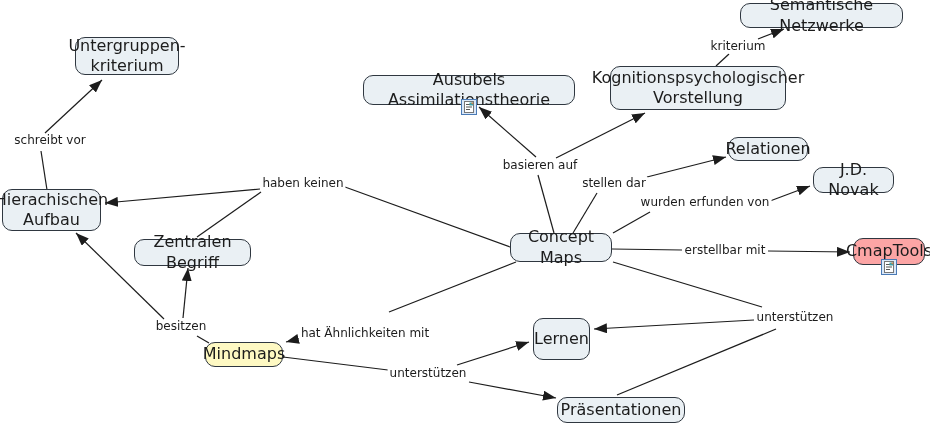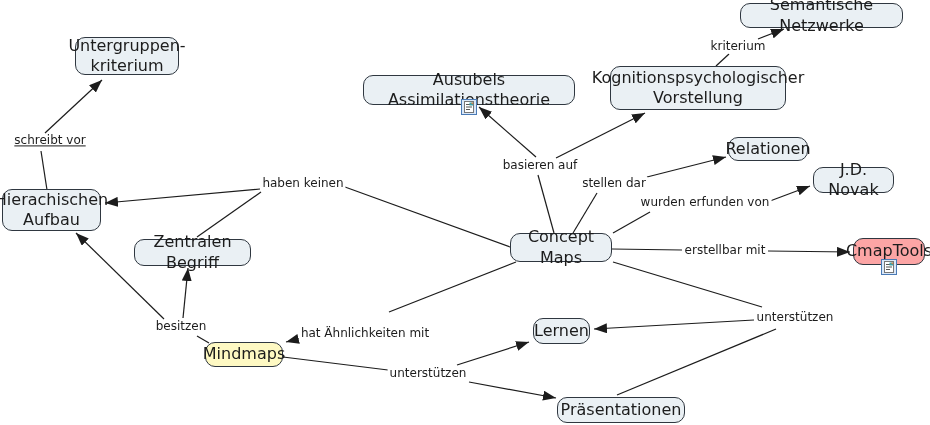--- a/index.html
+++ b/index.html
@@ -86,23 +86,23 @@
     <div class="node" style="left: 813px; top: 167px; width: 81px; height: 26px; background: rgb(234, 240, 244); border-color: rgb(47, 55, 64); color: rgb(28, 28, 28);"><span>J.D. Novak</span></div>
     <div class="node" style="left: 853px; top: 238px; width: 72px; height: 27px; background: #fca5a5; border-color: rgb(47, 55, 64); color: rgb(28, 28, 28);"><span>CmapTools</span><span class="res-icon"><svg width="16" height="16" viewBox="0 0 16 16">
           <rect x="0.5" y="0.5" width="15" height="15" fill="#d9e7f8" stroke="#4a7ab5"></rect>
           <rect x="3.5" y="2.5" width="9" height="11" fill="#ffffff" stroke="#777777" stroke-width="1"></rect>
           <rect x="5" y="5" width="6" height="1" fill="#555555"></rect>
           <rect x="5" y="7.5" width="6" height="1" fill="#555555"></rect>
           <rect x="5" y="10" width="4" height="1" fill="#555555"></rect>
           <rect x="8.5" y="3.5" width="3.5" height="3" fill="#3fa0a8"></rect>
           <rect x="10.5" y="3.5" width="1.5" height="1.5" fill="#d2884a"></rect>
         </svg></span></div>
-    <div class="node" style="left: 533px; top: 318px; width: 57px; height: 26px; background: rgb(234, 240, 244); border-color: rgb(47, 55, 64); color: rgb(28, 28, 28);"><span>Lernen</span></div>
+    <div class="node" style="left: 533px; top: 318px; width: 57px; height: 42px; background: rgb(234, 240, 244); border-color: rgb(47, 55, 64); color: rgb(28, 28, 28);"><span>Lernen</span></div>
     <div class="node" style="left: 557px; top: 397px; width: 128px; height: 26px; background: rgb(234, 240, 244); border-color: rgb(47, 55, 64); color: rgb(28, 28, 28);"><span>Präsentationen</span></div>
-    <div class="link-label" style="left: 50px; top: 141px; color: rgb(28, 28, 28); text-decoration: underline;">schreibt vor</div>
+    <div class="link-label" style="left: 50px; top: 141px; color: rgb(28, 28, 28);">schreibt vor</div>
     <div class="link-label" style="left: 303px; top: 184px; color: rgb(28, 28, 28);">haben keinen</div>
     <div class="link-label" style="left: 540px; top: 166px; color: rgb(28, 28, 28);">basieren auf</div>
     <div class="link-label" style="left: 614px; top: 184px; color: rgb(28, 28, 28);">stellen dar</div>
     <div class="link-label" style="left: 705px; top: 203px; color: rgb(28, 28, 28);">wurden erfunden von</div>
     <div class="link-label" style="left: 725px; top: 251px; color: rgb(28, 28, 28);">erstellbar mit</div>
     <div class="link-label" style="left: 738px; top: 47px; color: rgb(28, 28, 28);">kriterium</div>
     <div class="link-label" style="left: 181px; top: 327px; color: rgb(28, 28, 28);">besitzen</div>
     <div class="link-label" style="left: 365px; top: 334px; color: rgb(28, 28, 28);">hat Ähnlichkeiten mit</div>
     <div class="link-label" style="left: 428px; top: 374px; color: rgb(28, 28, 28);">unterstützen</div>
     <div class="link-label" style="left: 795px; top: 318px; color: rgb(28, 28, 28);">unterstützen</div>

